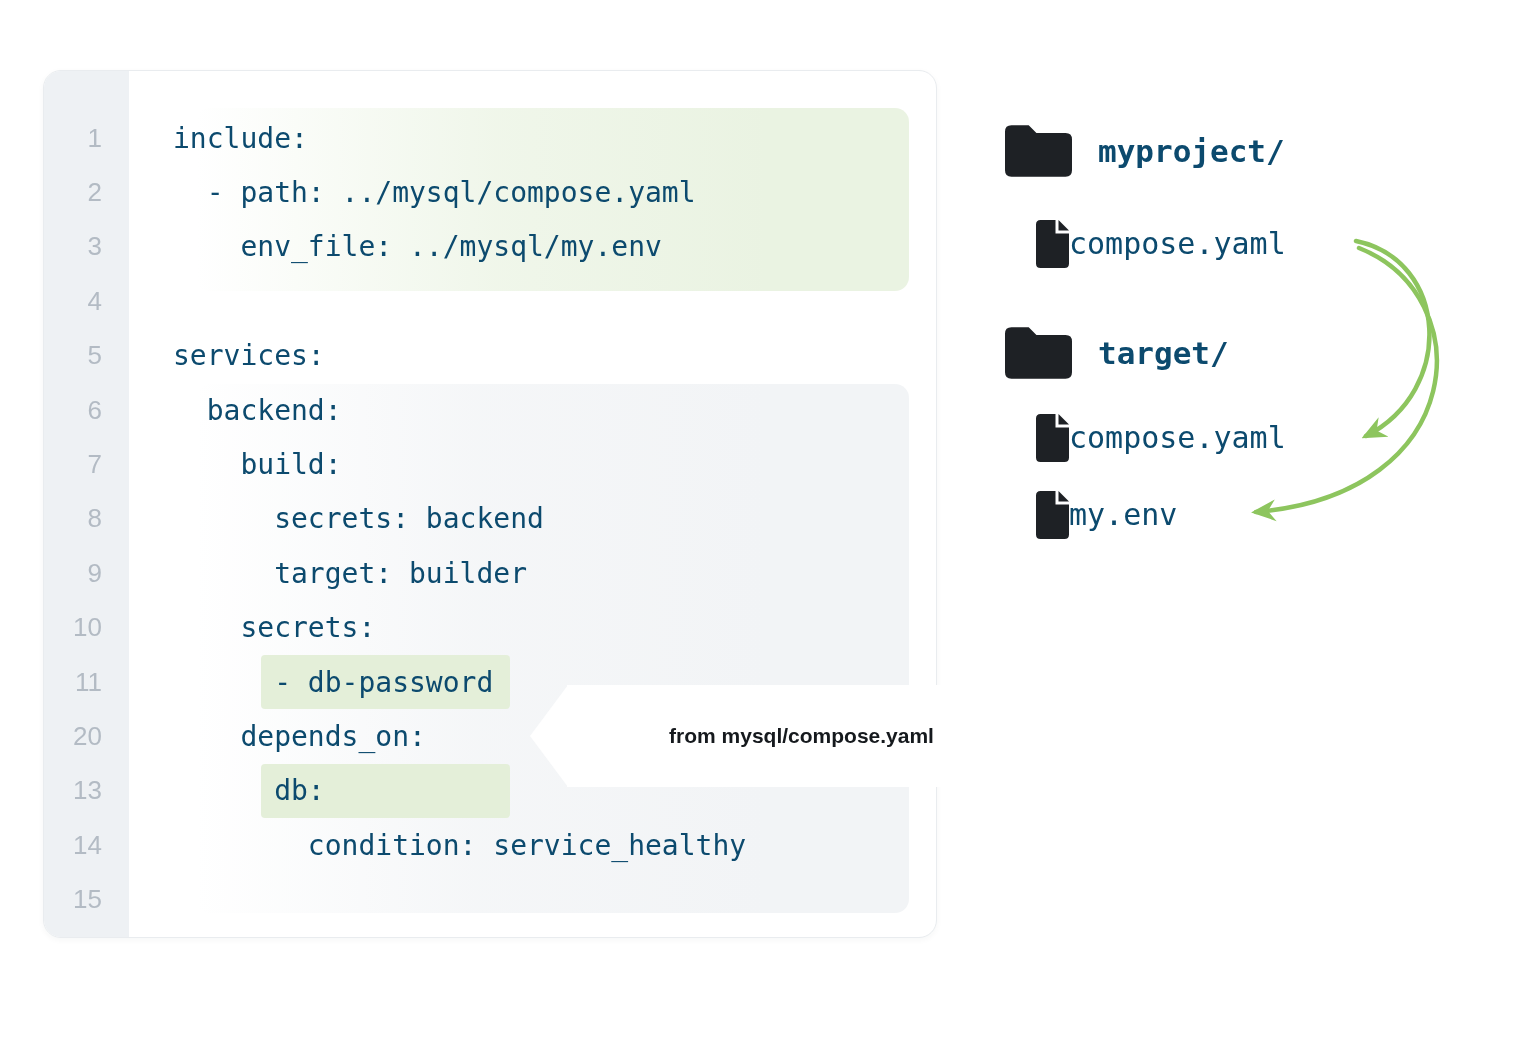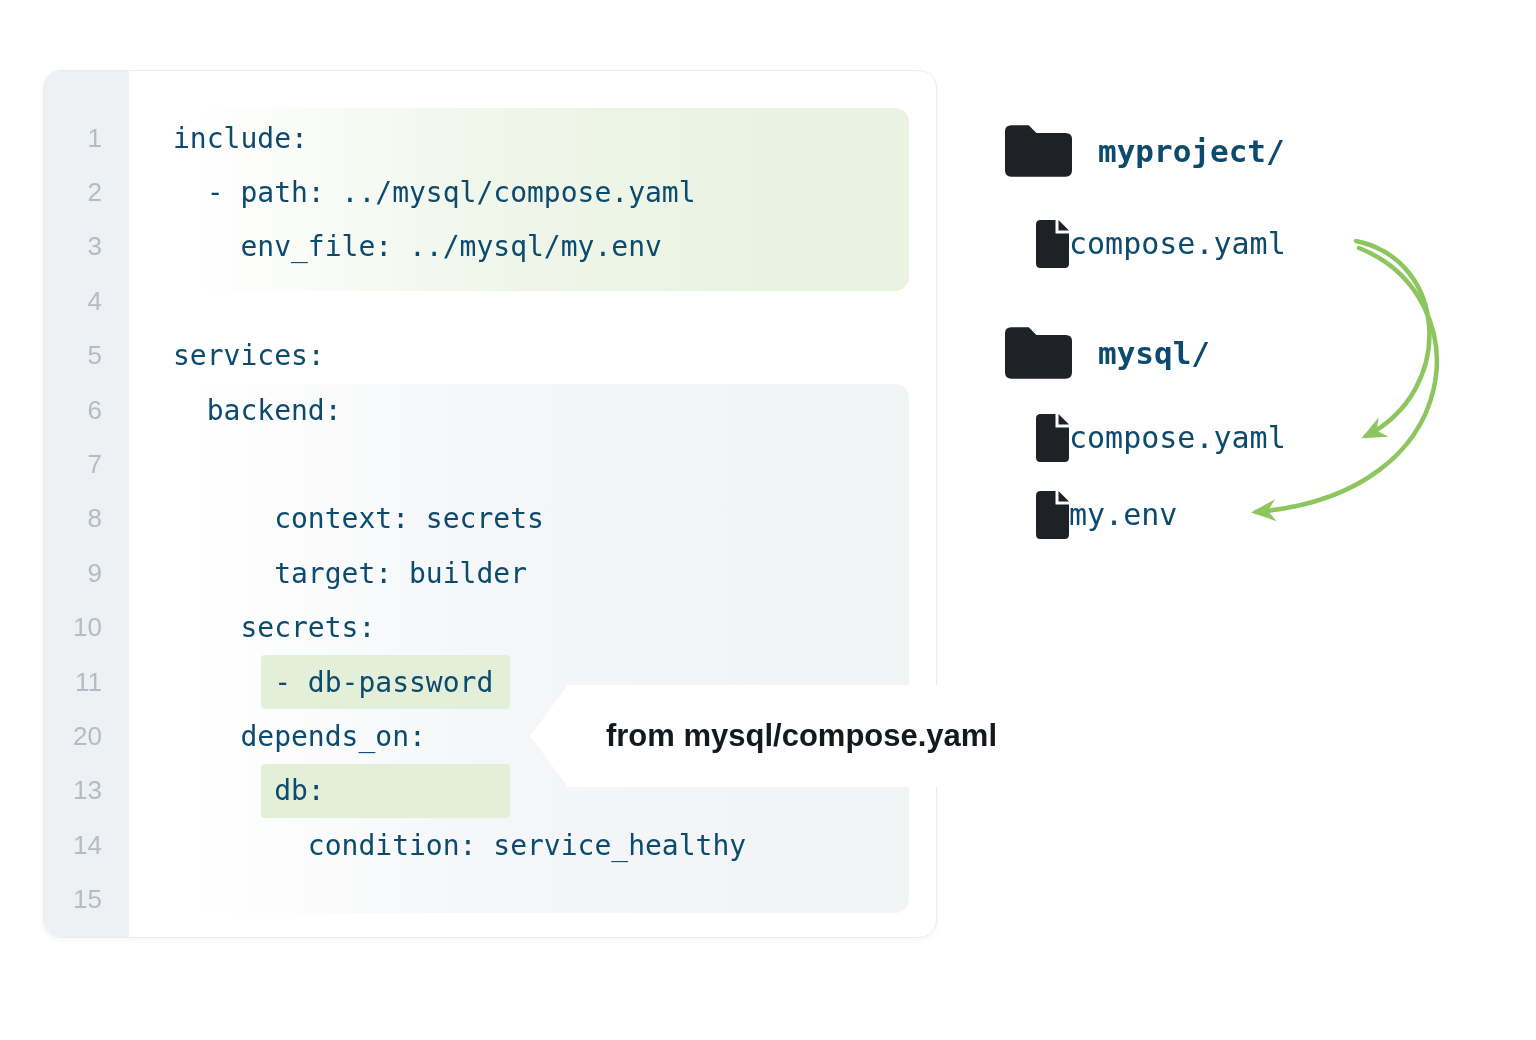--- a/index.html
+++ b/index.html
@@ -55,21 +55,21 @@
     background:#ffffff;display:flex;align-items:center;justify-content:center;
     padding-left:24px;box-sizing:border-box;
   }
   .callout::before{
     content:"";position:absolute;left:-37px;top:0;
     border-top:51px solid transparent;border-bottom:51px solid transparent;
     border-right:38px solid #ffffff;
   }
   .callout-label{
     font-family:"Liberation Sans", sans-serif;font-weight:700;
-    font-size:31px;color:#15191d;white-space:nowrap;
+    font-size:21px;color:#15191d;white-space:nowrap;
   }
 
   
   .tree-row{position:absolute;display:flex;align-items:center;}
   .tree-row .icon{flex:none;display:flex;}
   .tree-label{color:#0c4a6e;white-space:nowrap;}
   .row-folder .tree-label{font-size:31px;font-weight:700;margin-left:26px;}
   .row-file .tree-label{font-size:30px;}
   .row-myproject{left:1005px;top:123px;height:56px;}
   .row-compose-top{left:1036px;top:219px;height:49px;}
@@ -110,24 +110,25 @@
     <div class="code-row">
         <span class="ln">5</span>
         <span class="code-text">services:</span>
       </div>
     <div class="code-row">
         <span class="ln">6</span>
         <span class="code-text">  backend:</span>
       </div>
     <div class="code-row">
         <span class="ln">7</span>
+        <span class="code-text">    build:</span>
       </div>
     <div class="code-row">
         <span class="ln">8</span>
-        <span class="code-text">      context: secrets</span>
+        <span class="code-text">      secrets: backend</span>
       </div>
     <div class="code-row">
         <span class="ln">9</span>
         <span class="code-text">      target: builder</span>
       </div>
     <div class="code-row">
         <span class="ln">10</span>
         <span class="code-text">    secrets:</span>
       </div>
     <div class="code-row">
@@ -175,21 +176,21 @@
   </span>
   <span class="tree-label">compose.yaml</span>
 </div>
 
 <div class="tree-row row-folder row-mysql">
   <span class="icon">
     <svg width="67" height="52" viewBox="0 0 26 20">
         <path fill="#1e2125" d="M2.5 0 H9.2 L12.2 3 H23.5 Q26 3 26 5.5 V17.5 Q26 20 23.5 20 H2.5 Q0 20 0 17.5 V2.5 Q0 0 2.5 0 Z"></path>
       </svg>
   </span>
-  <span class="tree-label">mysql/</span>
+  <span class="tree-label">target/</span>
 </div>
 
 <div class="tree-row row-file row-compose-mysql">
   <span class="icon">
     <svg width="33" height="48" viewBox="0 0 22 32">
         <path fill="#1e2125" d="M3 0 H13 V9 H22 V29 Q22 32 19 32 H3 Q0 32 0 29 V3 Q0 0 3 0 Z"></path>
         <path fill="#1e2125" d="M15 0 L22 7 H15 Z"></path>
       </svg>
   </span>
   <span class="tree-label">compose.yaml</span>

